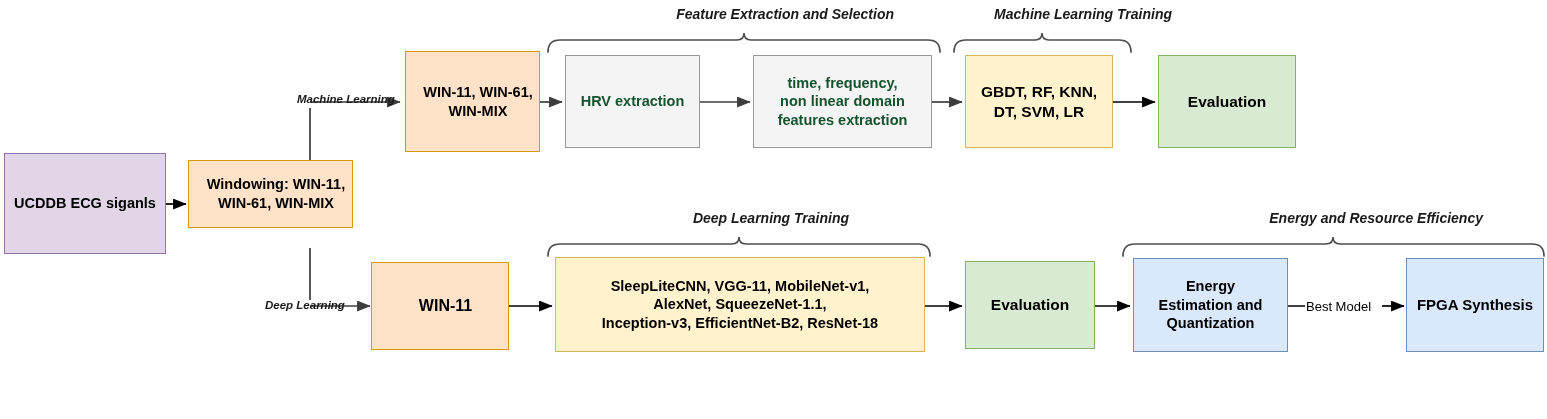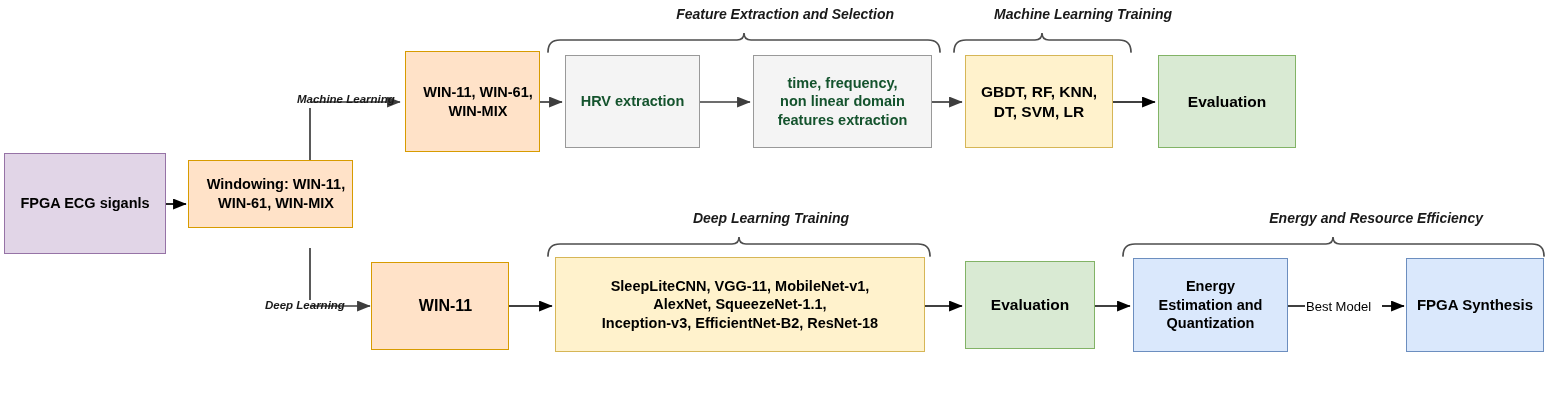--- a/index.html
+++ b/index.html
@@ -119,21 +119,21 @@
   </svg>
 
   <div class="brace-caption" style="left:594px; top:6px; width:300px;">Feature Extraction and Selection</div>
 
   <div class="brace-caption" style="left:912px; top:6px; width:260px;">Machine Learning Training</div>
 
   <div class="brace-caption" style="left:629px; top:210px; width:220px;">Deep Learning Training</div>
 
   <div class="brace-caption" style="left:1183px; top:210px; width:300px;">Energy and Resource Efficiency</div>
 
-  <div class="node fill-purple" style="left:4px; top:153px; width:162px; height:101px; font-size:14.5px;">FPGA ECG siganls</div>
+  <div class="node fill-purple" style="left:4px; top:153px; width:162px; height:101px; font-size:14.5px;">UCDDB ECG siganls</div>
 
   <div class="node fill-orange" style="left:188px; top:160px; width:165px; height:68px; font-size:14.5px;">Windowing: WIN-11,
 WIN-61, WIN-MIX</div>
 
   <div class="node fill-orange" style="left:405px; top:51px; width:135px; height:101px; font-size:14.5px;">WIN-11, WIN-61,
 WIN-MIX</div>
 
   <div class="node fill-gray" style="left:565px; top:55px; width:135px; height:93px; font-size:14.5px;">HRV extraction</div>
 
   <div class="node fill-gray" style="left:753px; top:55px; width:179px; height:93px; font-size:14.5px;">time, frequency,

